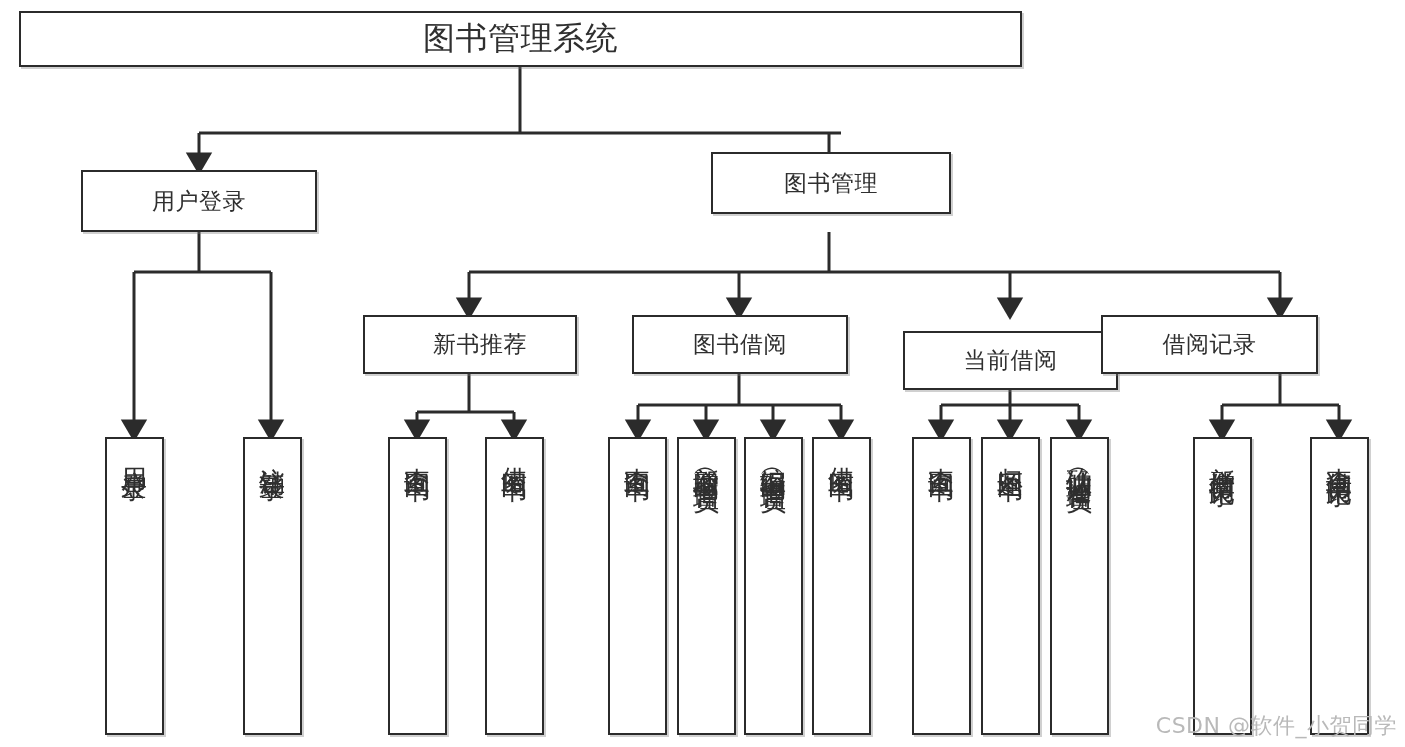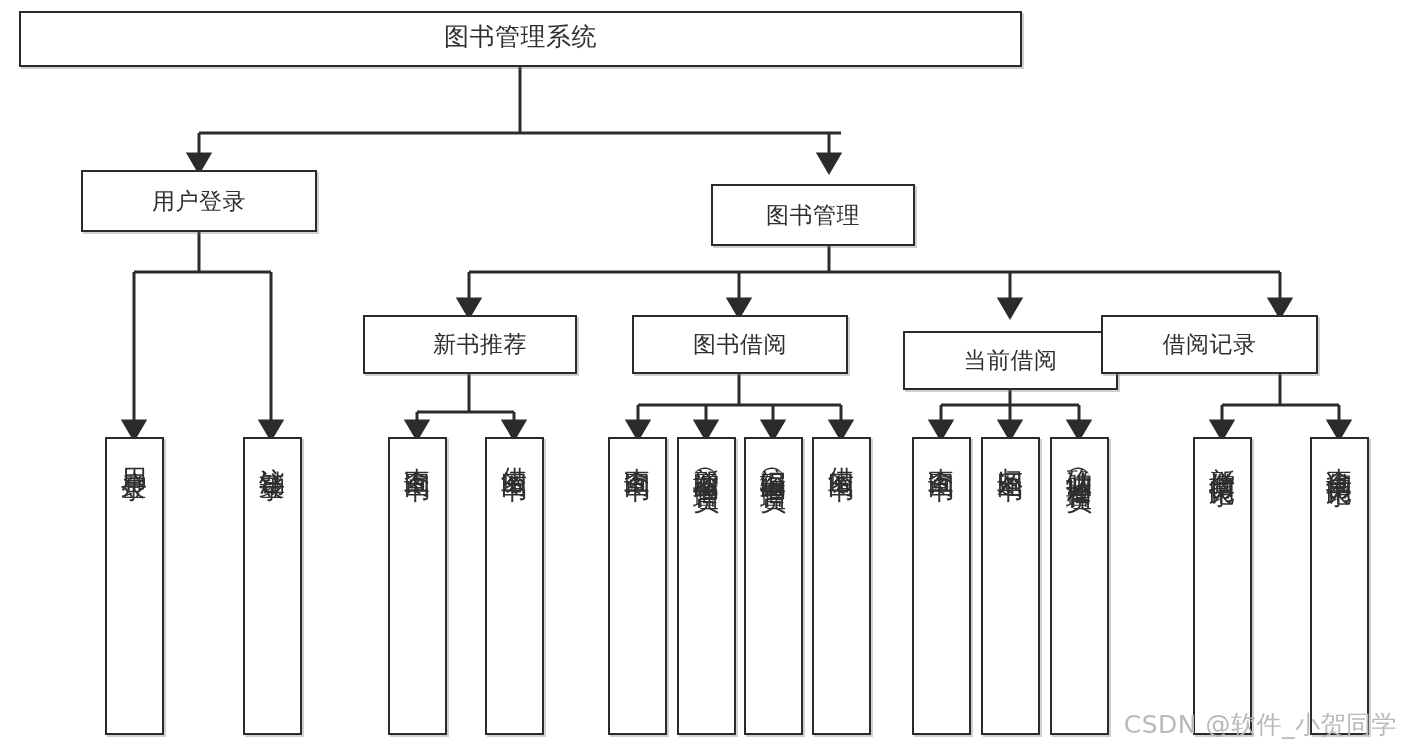--- a/index.html
+++ b/index.html
@@ -42,22 +42,21 @@
     color: #2f2f2f;
     letter-spacing: 0.5px;
     white-space: nowrap;
     line-height: 1.05;
   }
   
   .node.horiz .node-label {
     font-size: 23px;
   }
   .node.root .node-label {
-    font-size: 25px;
-    font-family: Liberation Mono, monospace;
+    font-size: 32px;
   }
   
   .node.vert {
     align-items: flex-start;
     justify-content: center;
     padding-top: 8px;
   }
   .node.vert .node-label {
     writing-mode: vertical-rl;
     text-orientation: upright;
@@ -65,21 +64,21 @@
     letter-spacing: 3px;
     line-height: 1.0;
     white-space: normal;
     max-height: 282px;
   }
   
   #watermark {
     position: absolute;
     right: 8px;
     bottom: 6px;
-    font-size: 25px;
+    font-size: 22px;
     color: #b9b9b9;
     letter-spacing: 0.5px;
     white-space: nowrap;
     pointer-events: none;
   }
 </style>
 </head>
 <body>
 
 <div id="diagram-root">
@@ -134,21 +133,21 @@
     </g>
   </svg>
 
   <div class="node horiz root" style="left:19px; top:11px; width:1003px; height:56px;">
     <span class="node-label">图书管理系统</span>
   </div>
 
   <div class="node horiz" style="left:81px; top:170px; width:236px; height:62px;">
     <span class="node-label">用户登录</span>
   </div>
-  <div class="node horiz" style="left:711px; top:184px; width:204px; height:62px;">
+  <div class="node horiz" style="left:711px; top:152px; width:240px; height:62px;">
     <span class="node-label">图书管理</span>
   </div>
 
   <div class="node horiz" style="left:363px; top:315px; width:214px; height:59px;padding-left:20px;">
     <span class="node-label">新书推荐</span>
   </div>
   <div class="node horiz" style="left:632px; top:315px; width:216px; height:59px;">
     <span class="node-label">图书借阅</span>
   </div>
   <div class="node horiz" style="left:903px; top:331px; width:215px; height:59px;">

